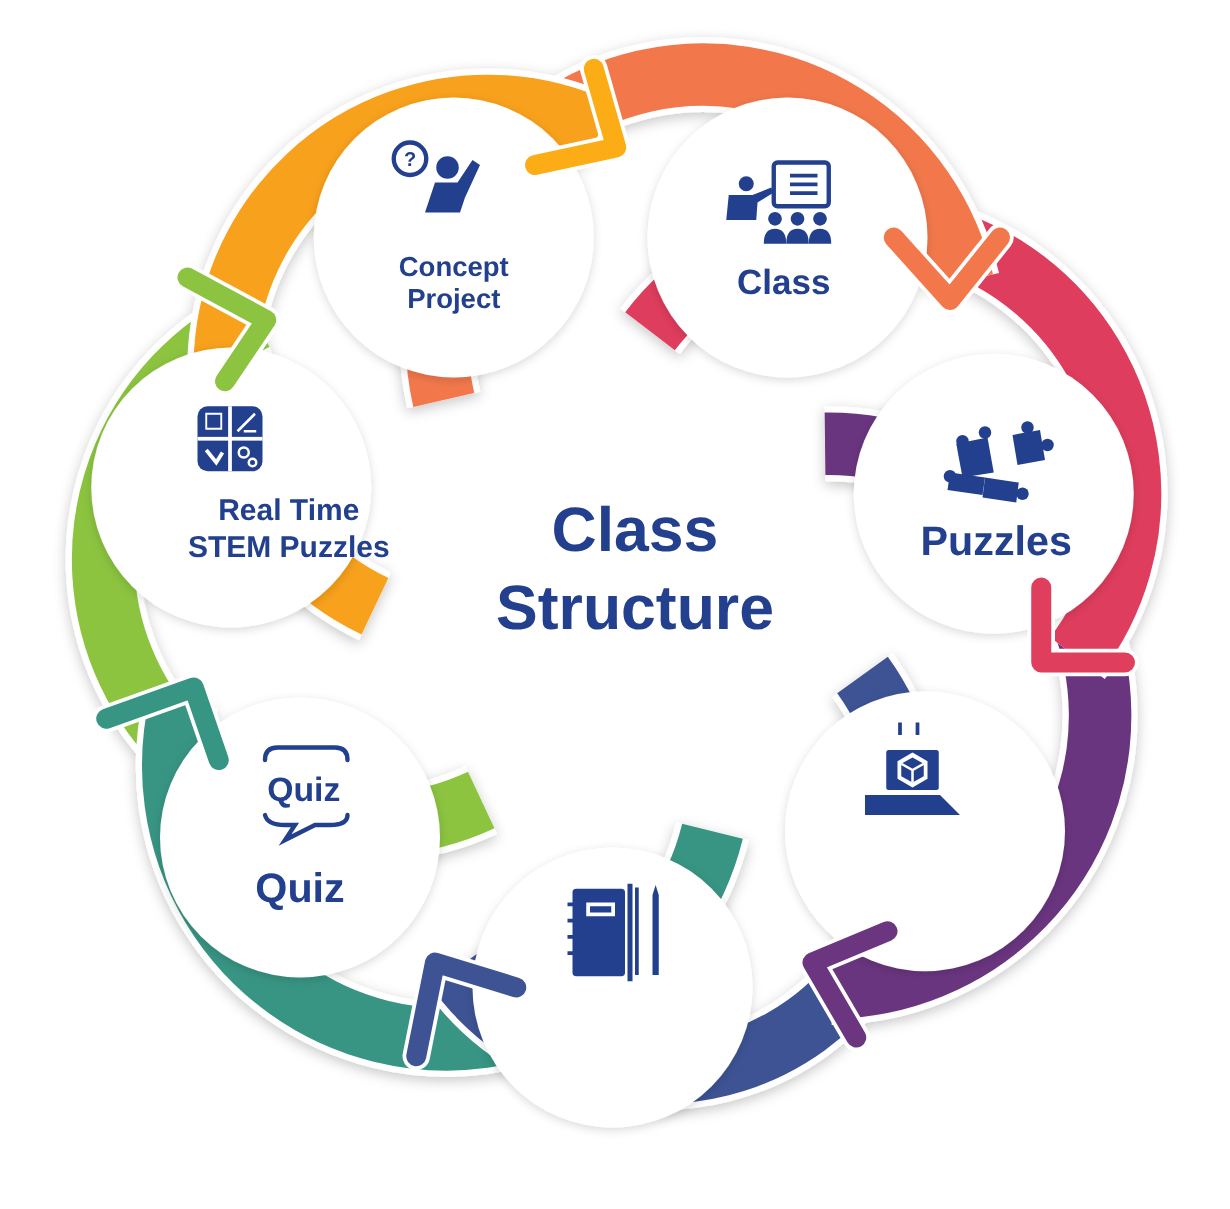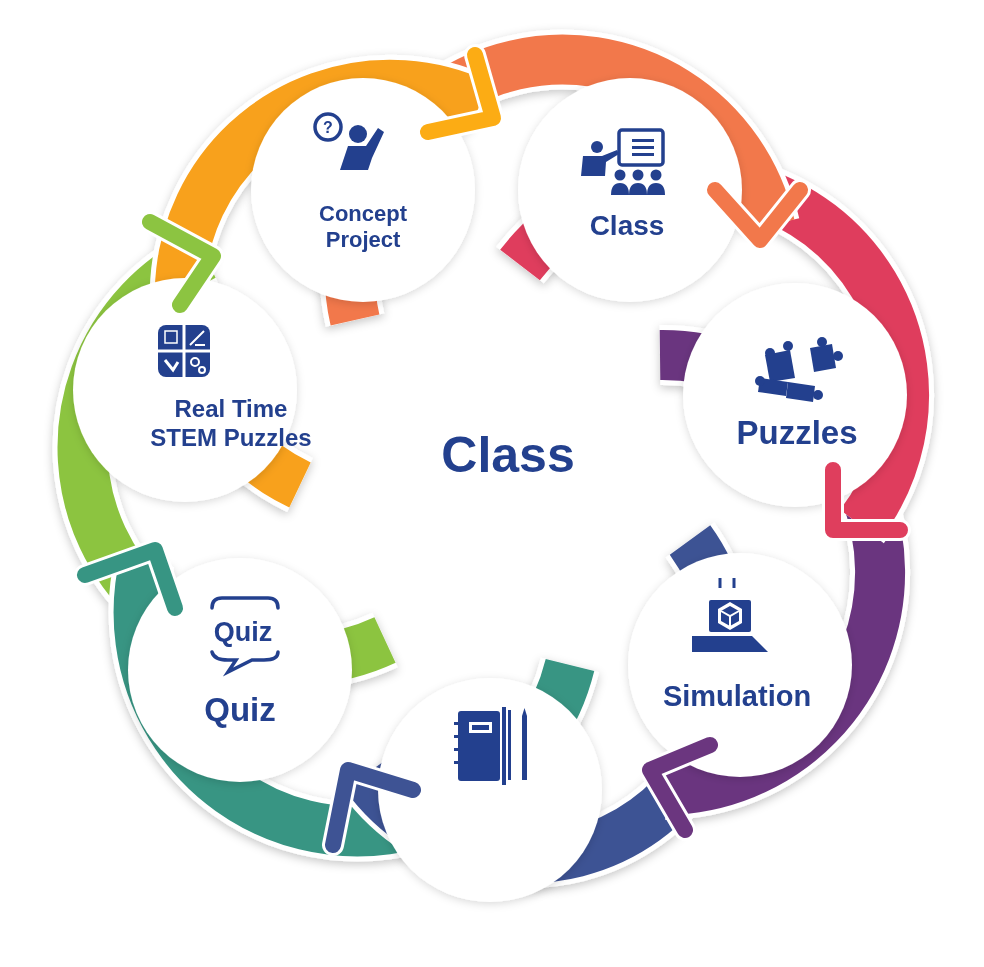--- a/index.html
+++ b/index.html
@@ -178,23 +178,23 @@
   </svg>
 
   <div class="node-label" style="left:243px; top:632px; font-size:27px;">Quiz</div>
 
   <div class="node-label" style="left:363px; top:227px; font-size:22px;">
     <div>Concept</div>
     <div>Project</div>
   </div>
   <div class="node-label" style="left:627px; top:226px; font-size:28px;">Class</div>
   <div class="node-label" style="left:797px; top:433px; font-size:33px;">Puzzles</div>
-  <div class="node-label" style="left:737px; top:696px; font-size:29px;">Simulation</div>
   <div class="node-label" style="left:240px; top:710px; font-size:33px;">Quiz</div>
   <div class="node-label" style="left:185px; top:424px; font-size:24px;margin-left:46px;">
     <div>Real Time</div>
     <div>STEM Puzzles</div>
   </div>
 
   <div class="center-title">
     <div>Class</div>
+    <div>Structure</div>
   </div>
 </div>
 
 </body></html>

